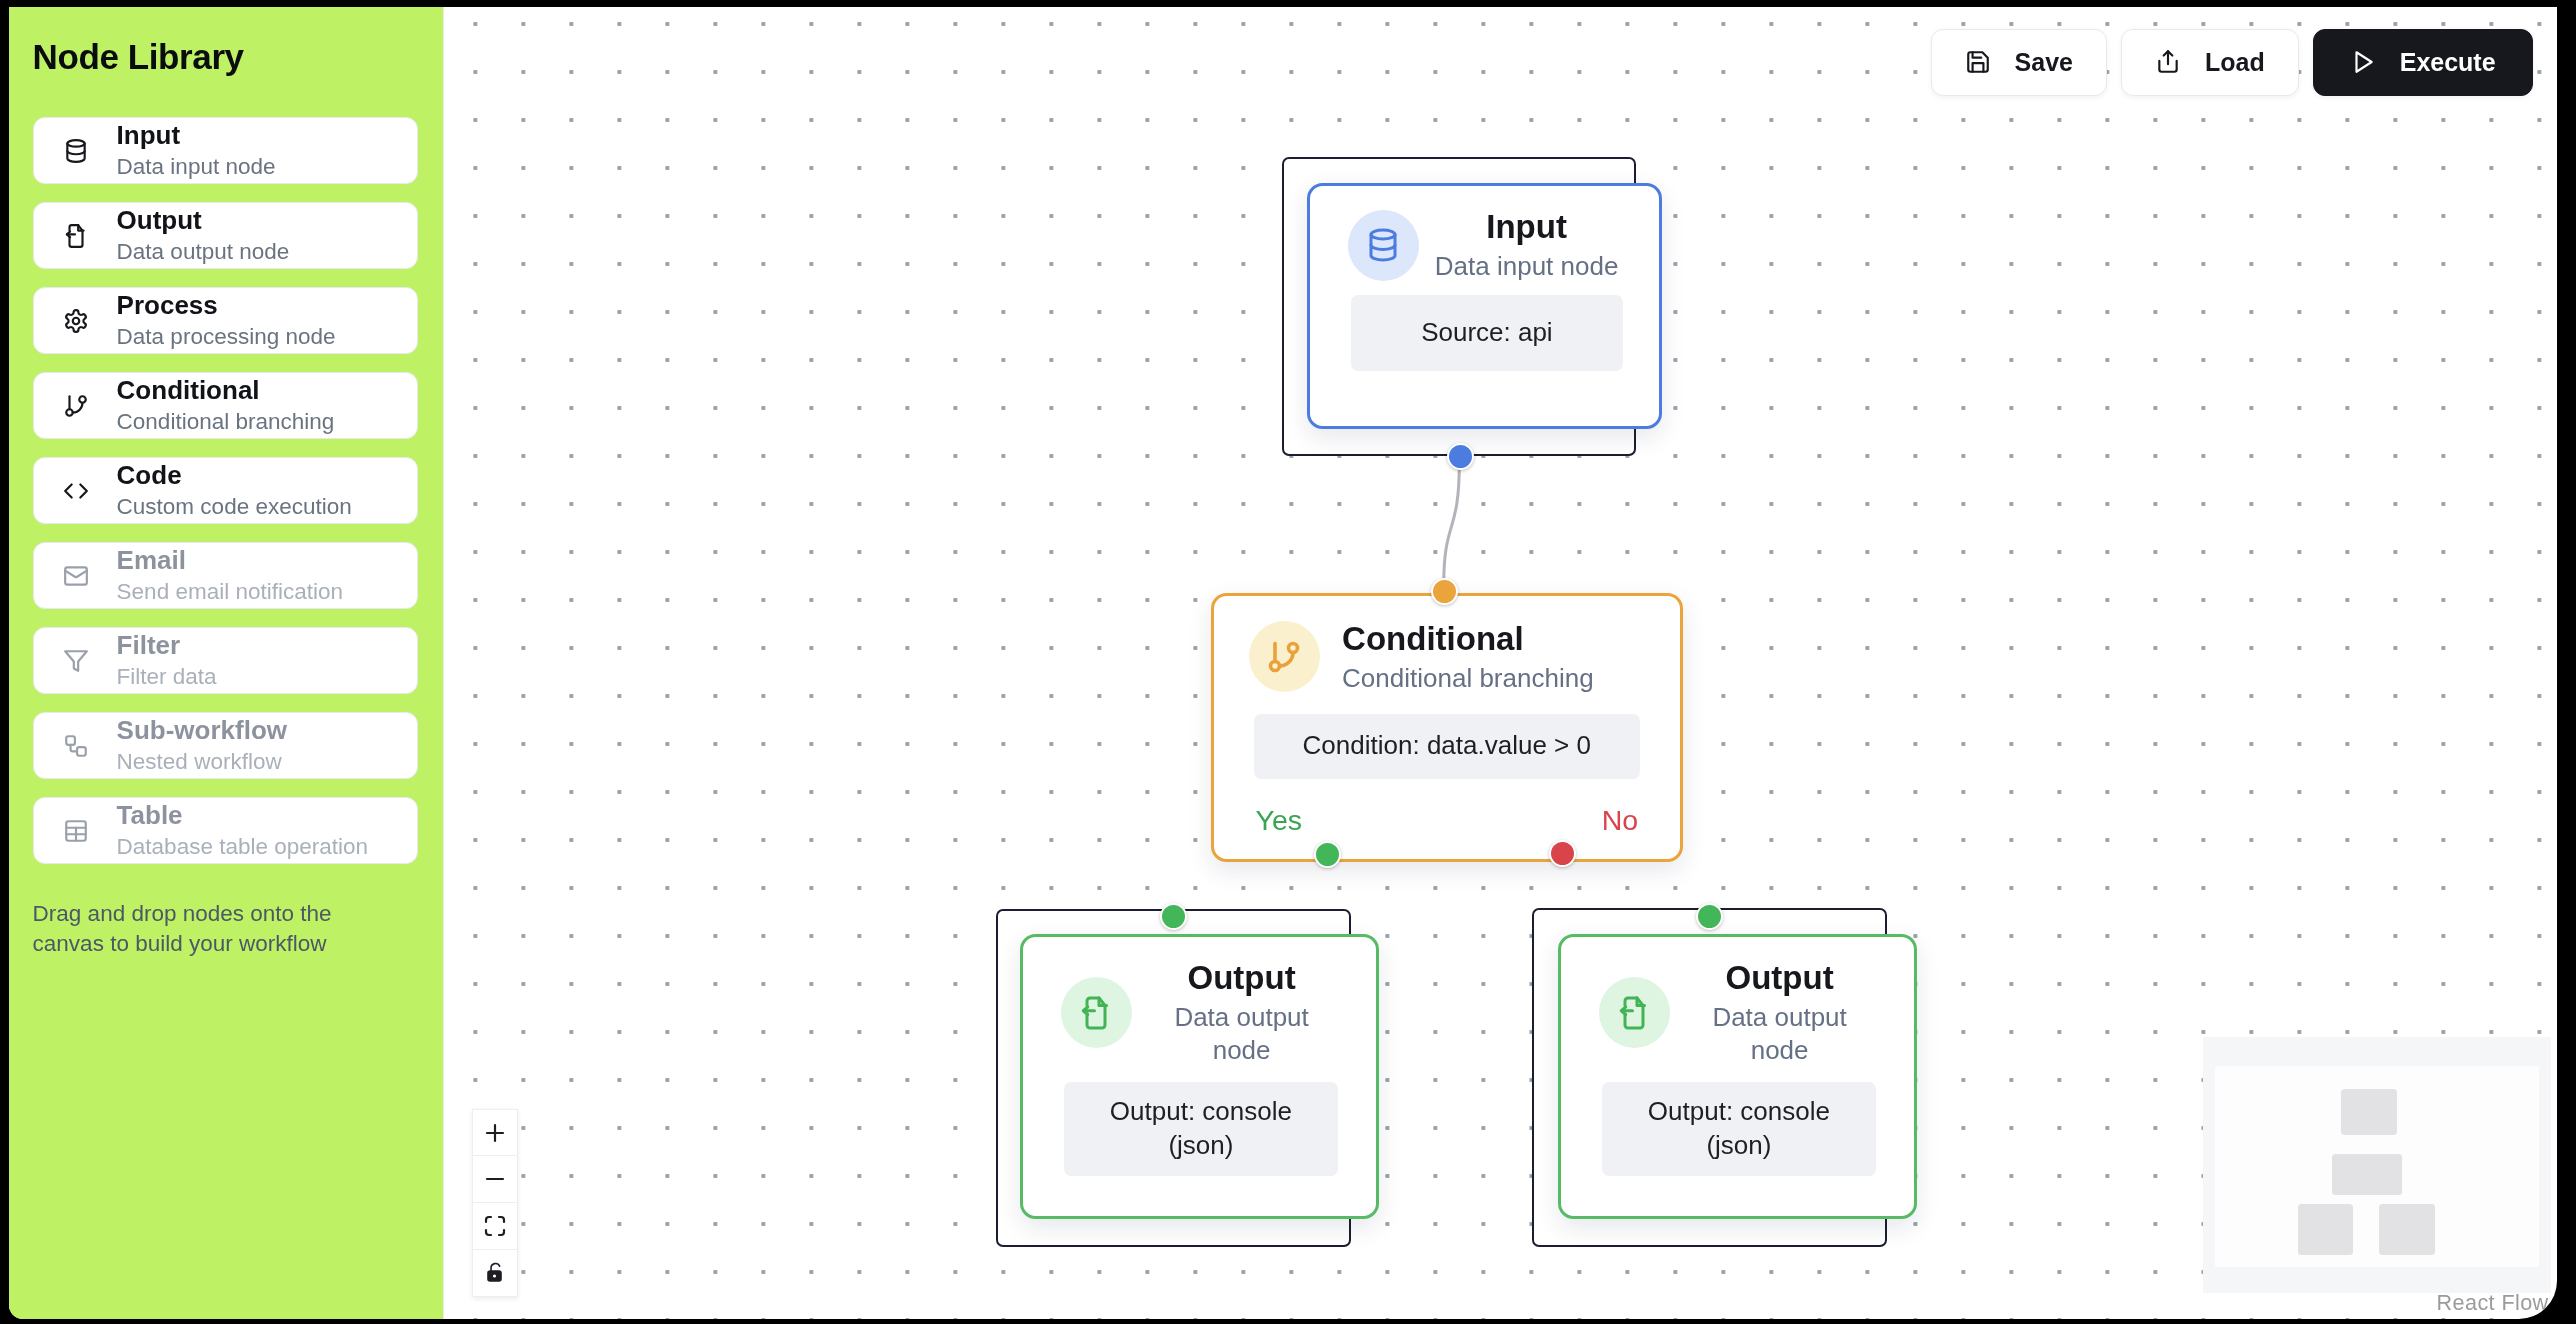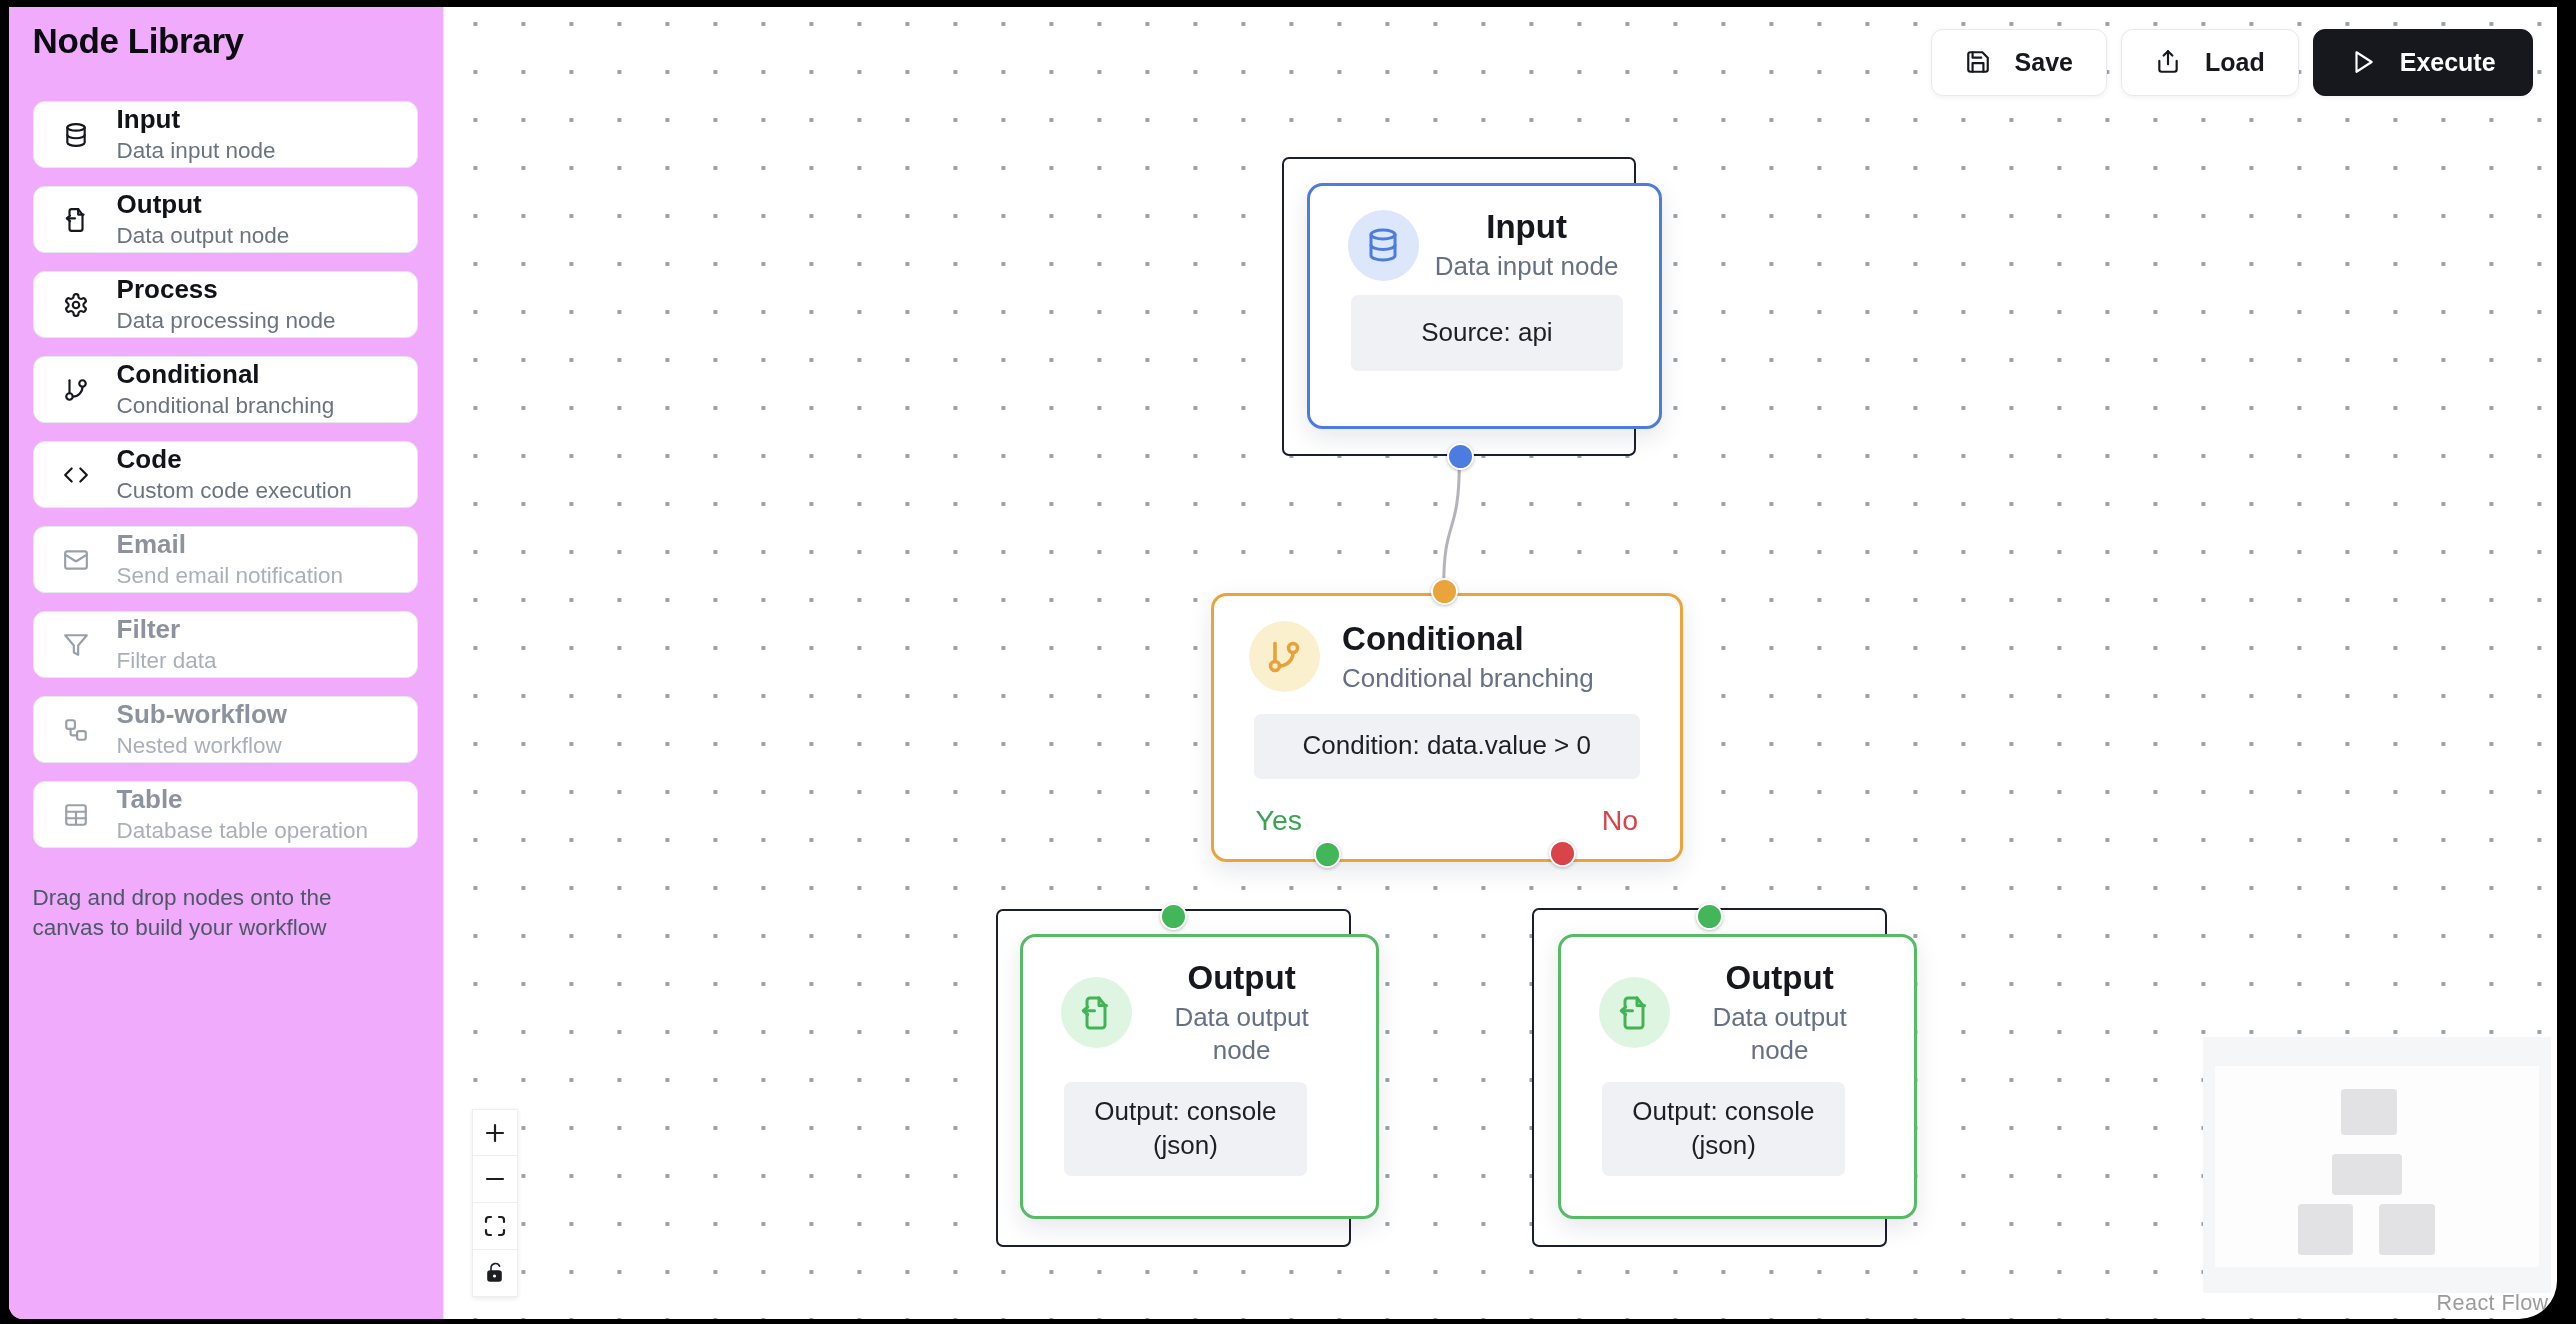--- a/index.html
+++ b/index.html
@@ -13,21 +13,21 @@
   .canvas {
     position:absolute; inset:0;
     background-image: radial-gradient(circle, #9ba1a9 2px, transparent 2.5px);
     background-size: 48px 48px;
     background-position: 10.4px 41px;
   }
 
   
   .sidebar {
     position:absolute; left:0; top:0; bottom:0; width:435px;
-    background:#f0abfc; border-right:1.7px solid #e9ebef; z-index:20; padding:14px 24px;
+    background:#bef264; border-right:1.7px solid #e9ebef; z-index:20; padding:30px 24px;
   }
   .sidebar h1 { font-size:35px; font-weight:700; color:#0b0c10; letter-spacing:-0.4px; margin-bottom:40px; }
   .lib-item {
     width:385px; height:67px; background:#fff; border:1.7px solid #e7e9ee; border-radius:12px;
     margin-bottom:18px; display:flex; align-items:center; padding:0 12px 0 29px; cursor:grab;
   }
   .lib-item .li-icon { width:26px; height:26px; color:#16181d; flex:0 0 auto; margin-right:28px; }
   .lib-item .li-icon svg { width:26px; height:26px; }
   .li-title { font-size:26px; font-weight:700; color:#111318; line-height:1.15; }
   .li-desc  { font-size:22.5px; color:#6a7380; line-height:1.2; margin-top:2.6px; }
@@ -88,21 +88,21 @@
   .node-cond .node-titles { align-items:flex-start; text-align:left; margin-left:22.5px; }
   .node-cond .node-detail { margin:19px 0 0 5.2px; width:386px; height:65px; }
   .yesno { display:flex; justify-content:space-between; align-items:flex-end; flex:1; padding:0 3.5px 5.2px 7px; }
   .yes-label { color:#3ba452; font-size:28.5px; font-weight:500; }
   .no-label  { color:#d8444a; font-size:28.5px; font-weight:500; }
   
   .node-output { width:359px; height:285px; border-color:#57bb66; }
   .node-out1 { left:1011px; top:927px; }
   .node-out2 { left:1549px; top:927px; }
   .node-output .node-icon { background:#def5e2; color:#43b456; }
-  .node-output .node-detail { margin:14px 3.5px 0 17.3px; width:243px; height:94px; padding:0 29px; }
+  .node-output .node-detail { margin:14px 3.5px 0 17.3px; width:274px; height:94px; padding:0 29px; }
 
   
   .wrap-input { left:1273px; top:150px;  width:354px; height:299px; }
   .wrap-out1  { left:987px; top:902px; width:355px; height:338px; }
   .wrap-out2  { left:1523px; top:901px; width:355px; height:339px; }
 
   
   .h-input-src { left:1438px; top:436px; background:#4c7ce0; }
   .h-cond-tgt  { left:1422px; top:571px; background:#eba33c; }
   .h-cond-yes  { left:1305px; top:834px; background:#44b65a; }

